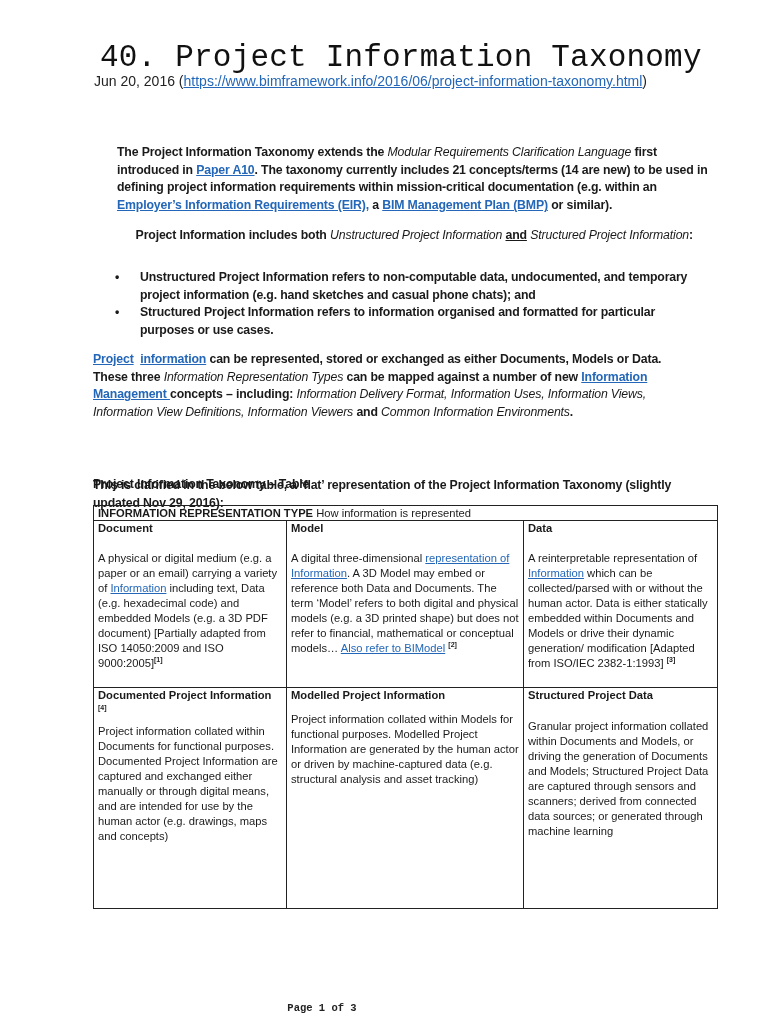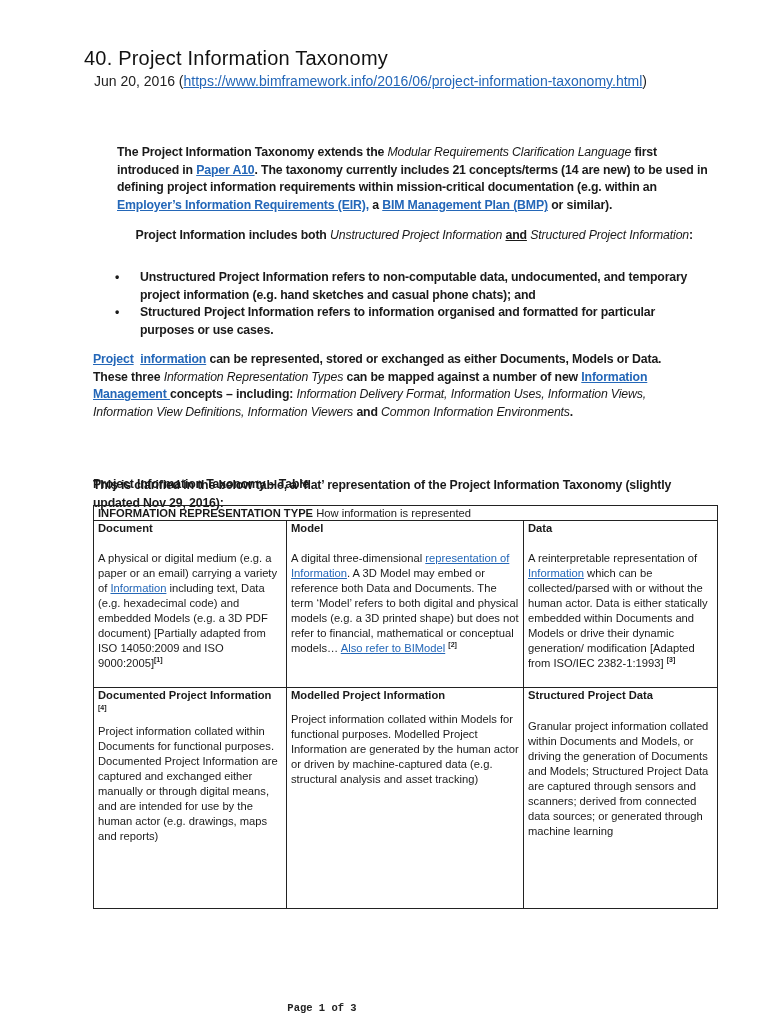--- a/index.html
+++ b/index.html
@@ -3,22 +3,22 @@
 <meta charset="utf-8">
 <style>
   html, body { margin: 0; padding: 0; }
   body {
     width: 768px; height: 1024px; background: #ffffff; position: relative; overflow: hidden;
     color: #111111;
     font-family: "DejaVu Sans", sans-serif;
   }
   .page { position: absolute; left: 0; top: 0; width: 768px; height: 1024px; }
   .title {
-    position: absolute; left: 84px; top: 40px;
-    font-family: Liberation Sans, sans-serif; font-size: 20px; line-height: 36px; color: #111;
+    position: absolute; left: 100px; top: 40px;
+    font-family: Liberation Mono, monospace; font-size: 31px; line-height: 36px; color: #111;
     letter-spacing: 0.2px;
   }
   .dateline {
     position: absolute; left: 94px; top: 75px;
     font-family: "Liberation Sans", sans-serif; font-size: 14px; line-height: 13px; color: #222;
   }
   a, .link { color: #2467b8; text-decoration: underline; cursor: pointer; }
   .body-text {
     position: absolute; left: 93px; width: 600px;
     font-family: "Liberation Sans", sans-serif; font-size: 12.3px; line-height: 17.7px;
@@ -104,21 +104,21 @@
       </td>
       <td>
         <span class="cell-title">Data</span>
         <span class="cell-body"><span>A reinterpretable representation of </span><a>Information</a><span> which can be collected/parsed with or without the human actor. Data is either statically embedded within Documents and Models or drive their dynamic generation/ modification [Adapted from ISO/IEC 2382-1:1993] </span><sup class="fn">[3]</sup></span>
       </td>
     </tr>
     <tr class="row2">
       <td>
         <span class="cell-title">Documented Project Information</span>
         <span class="fn-block">[4]</span>
-        <span class="cell-body" style="margin-top:12px">Project information collated within Documents for functional purposes. Documented Project Information are captured and exchanged either manually or through digital means, and are intended for use by the human actor (e.g. drawings, maps and reports)</span>
+        <span class="cell-body" style="margin-top:12px">Project information collated within Documents for functional purposes. Documented Project Information are captured and exchanged either manually or through digital means, and are intended for use by the human actor (e.g. drawings, maps and concepts)</span>
       </td>
       <td>
         <span class="cell-title">Modelled Project Information</span>
         <span class="cell-body" style="margin-top:9px">Project information collated within Models for functional purposes. Modelled Project Information are generated by the human actor or driven by machine-captured data (e.g. structural analysis and asset tracking)</span>
       </td>
       <td>
         <span class="cell-title">Structured Project Data</span>
         <span class="cell-body" style="margin-top:16px">Granular project information collated within Documents and Models, or driving the generation of Documents and Models; Structured Project Data are captured through sensors and scanners; derived from connected data sources; or generated through machine learning</span>
       </td>
     </tr>

